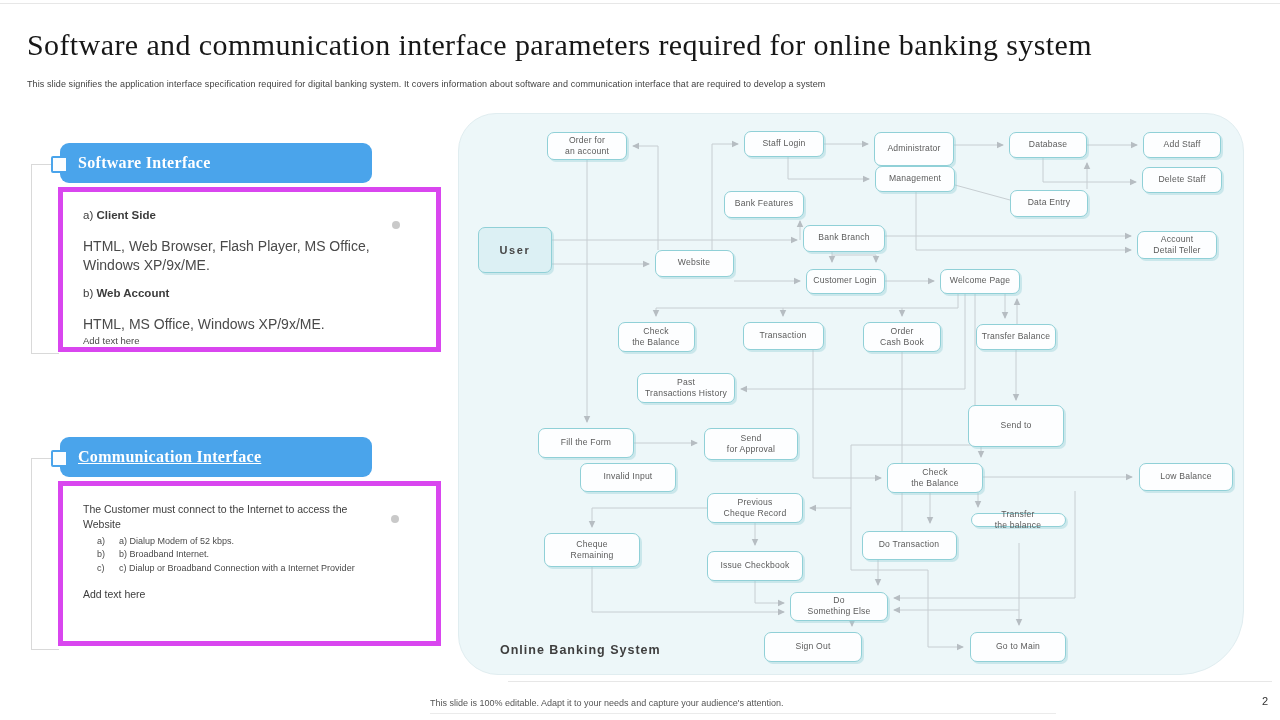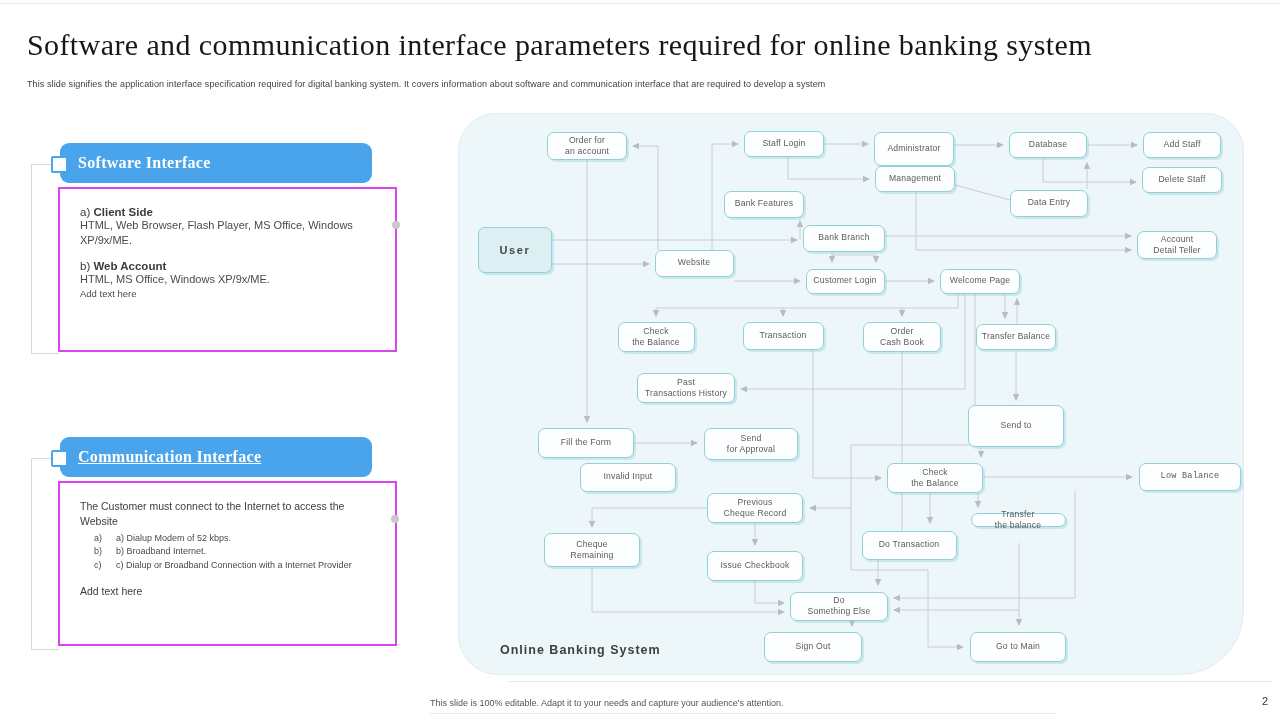--- a/index.html
+++ b/index.html
@@ -27,30 +27,30 @@
   }
   .sec-square{
     position:absolute;left:51px;width:13px;height:13px;background:#fbfdff;
     border:2px solid #4aa4eb;border-radius:2px;z-index:4;
   }
   .sec-bracket{
     position:absolute;left:31px;width:27px;
     border-left:1px solid #d9d9d9;border-top:1px solid #d9d9d9;border-bottom:1px solid #d9d9d9;
   }
   .sec-box{
-    position:absolute;left:58px;width:339px;height:165px;background:#ffffff;
-    border:2px solid #d946ef;box-sizing:border-box;z-index:2;
+    position:absolute;left:58px;width:383px;height:165px;background:#ffffff;
+    border:5px solid #d946ef;box-sizing:border-box;z-index:2;
     padding:17px 12px 0 20px;
   }
   .sec-dot{
     position:absolute;width:8px;height:8px;border-radius:50%;background:#c9c9c9;z-index:5;
   }
   .item-heading{font-size:11.5px;color:#3c3c3c;}
   .item-heading .b{font-weight:bold;}
-  .item-body{font-size:11px;color:#4a4a4a;line-height:1.33;margin-top:0;width:300px;}
+  .item-body{font-size:14px;color:#4a4a4a;line-height:1.33;margin-top:16px;width:300px;}
   .item-extra{font-size:9.5px;color:#4a4a4a;margin-top:1px;}
   .sec2-intro{font-size:10.5px;color:#3c3c3c;line-height:1.45;width:300px;}
   .sec2-list{margin-top:3px;}
   .sec2-li{display:flex;font-size:9px;color:#4a4a4a;line-height:1.45;padding-left:14px;}
   .sec2-li .marker{width:22px;flex:none;}
   .sec2-li .txt{width:255px;}
   .sec2-extra{font-size:10.5px;color:#3c3c3c;margin-top:13px;}
   
   .panel{
     position:absolute;left:458px;top:113px;width:786px;height:562px;
@@ -200,21 +200,21 @@
     <div class="flow-node" style="left: 976px; top: 324px; width: 80px; height: 26px;">Transfer Balance</div>
     <div class="flow-node" style="left: 637px; top: 373px; width: 98px; height: 30px;">Past
 Transactions  History</div>
     <div class="flow-node" style="left: 968px; top: 405px; width: 96px; height: 42px;">Send  to</div>
     <div class="flow-node" style="left: 538px; top: 428px; width: 96px; height: 30px;">Fill the  Form</div>
     <div class="flow-node" style="left: 704px; top: 428px; width: 94px; height: 32px;">Send
 for Approval</div>
     <div class="flow-node" style="left: 538px; top: 462.5px; width: 96px; height: 29px; margin-left: 42px;">Invalid Input</div>
     <div class="flow-node" style="left: 887px; top: 463px; width: 96px; height: 30px;">Check
 the Balance</div>
-    <div class="flow-node" style="left: 1139px; top: 463px; width: 102px; height: 28px; font-family: Liberation Mono, monospace;">Low  Balance</div>
+    <div class="flow-node" style="left: 1139px; top: 463px; width: 94px; height: 28px;">Low  Balance</div>
     <div class="flow-node" style="left: 707px; top: 493px; width: 96px; height: 30px;">Previous
 Cheque Record</div>
     <div class="flow-node" style="left: 970.5px; top: 513px; width: 95px; height: 14px;">Transfer
 the balance</div>
     <div class="flow-node" style="left: 544px; top: 533px; width: 96px; height: 34px;">Cheque
 Remaining</div>
     <div class="flow-node" style="left: 861.5px; top: 530.5px; width: 95px; height: 29px;">Do Transaction</div>
     <div class="flow-node" style="left: 707px; top: 551px; width: 96px; height: 30px;">Issue Checkbook</div>
     <div class="flow-node" style="left: 790px; top: 591.5px; width: 98px; height: 29px;">Do
 Something Else</div>

